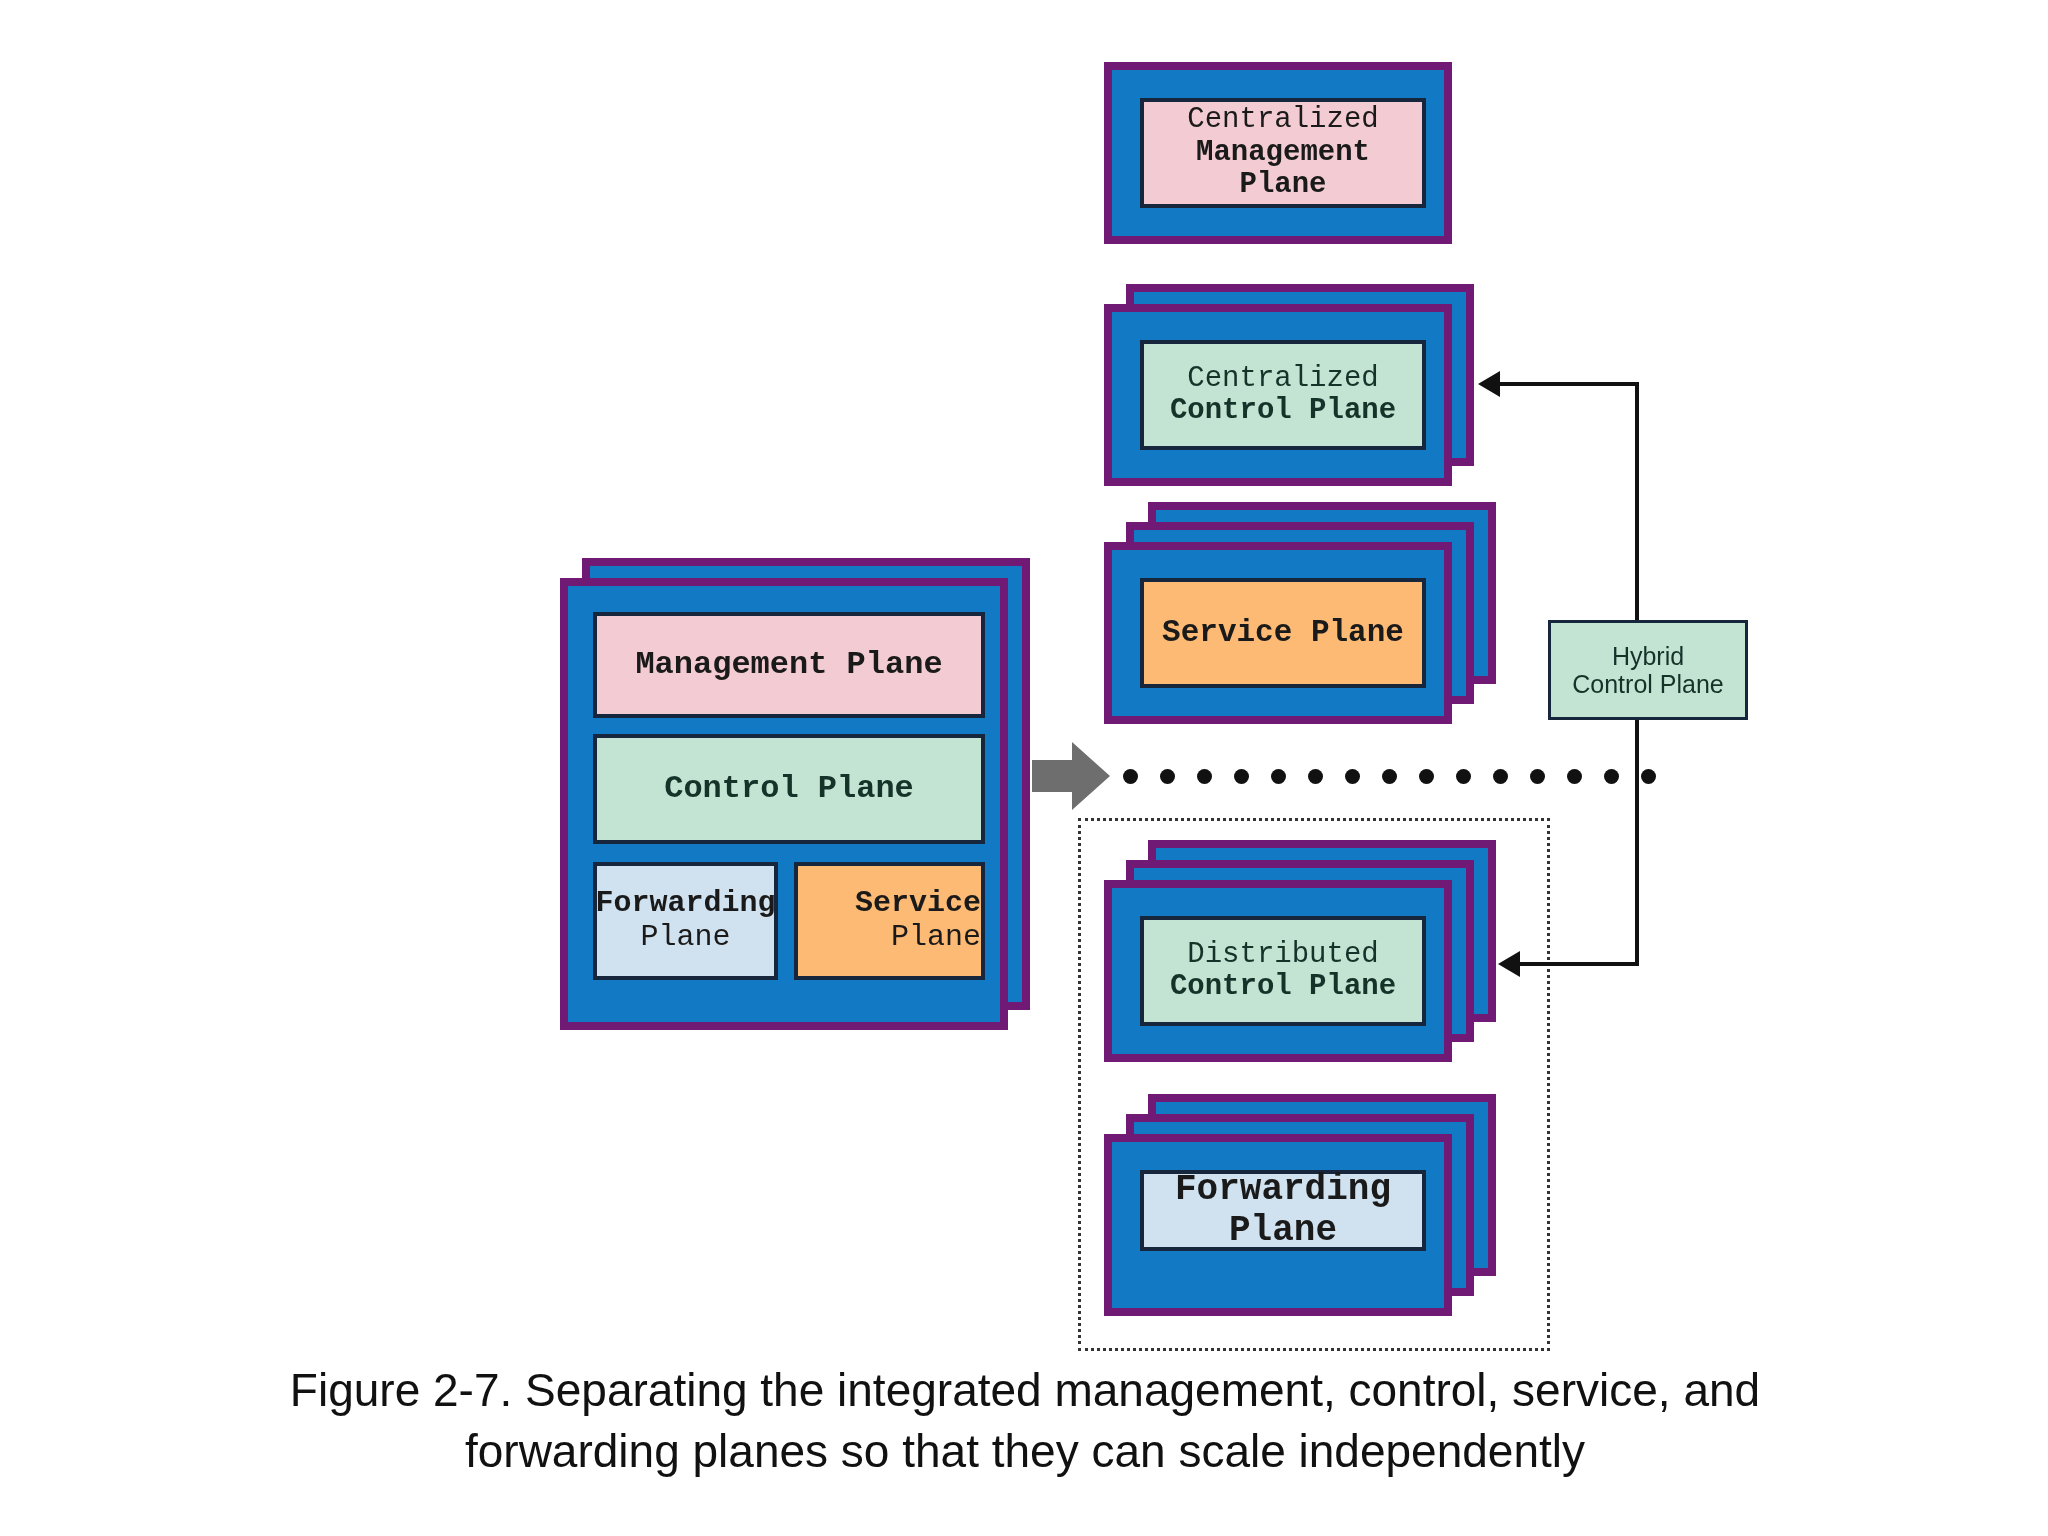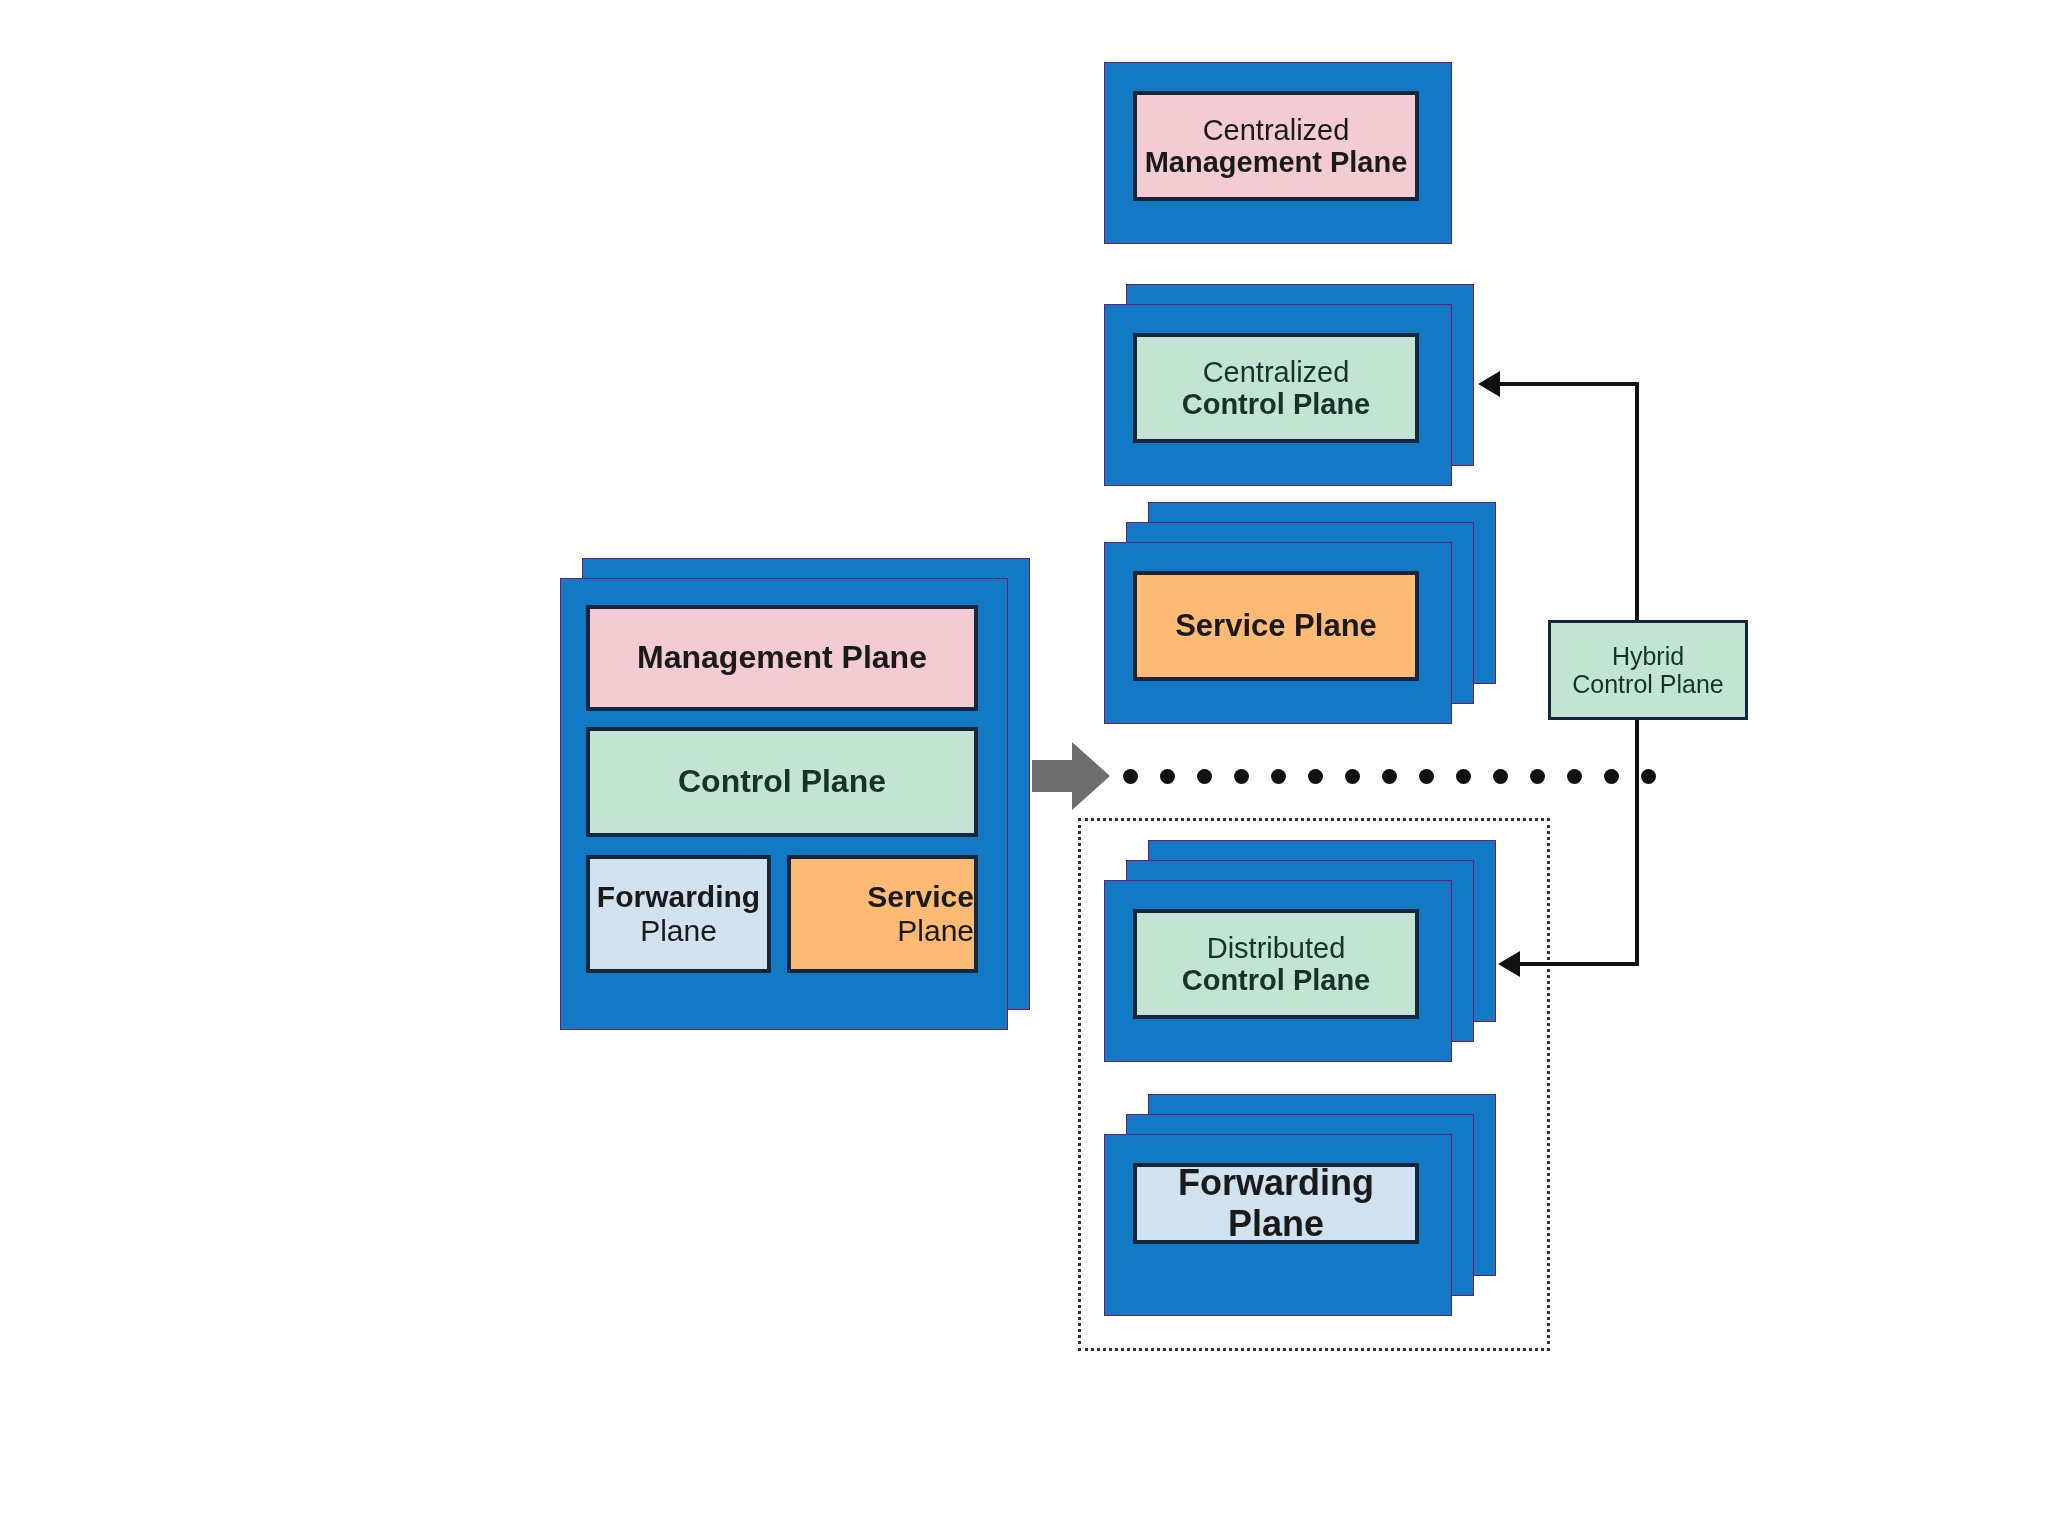--- a/index.html
+++ b/index.html
@@ -17,22 +17,23 @@
     position: relative;
     width: 2048px;
     height: 1536px;
     background: #ffffff;
   }
 
   
   .card {
     position: absolute;
     background: #1279c4;
-    border: 1px solid #701a75;
+    border: 8px solid #701a75;
     box-sizing: border-box;
+    font-family: Liberation Mono, monospace;
   }
   .card.shadow-layer {
     background: #1279c4;
   }
   
   .plate {
     position: absolute;
     border: 4px solid #16263d;
     box-sizing: border-box;
     display: flex;
@@ -220,14 +221,18 @@
     <div class="conn v" style="left:1635px; top:694px; height:272px;"></div>
     <div class="conn h" style="left:1520px; top:962px; width:119px;"></div>
     <div class="arrowhead-left" style="left:1498px; top:951px;"></div>
 
     <div class="plate green" style="left:1548px; top:620px; width:200px; height:100px; font-size:25px; flex-direction:column; border-width:3px;">
       <span style="font-weight:400;">Hybrid</span>
       <span style="font-weight:400;">Control Plane</span>
     </div>
   </div>
 
+  <div id="caption">
+    <div>Figure 2-7. Separating the integrated management, control, service, and</div>
+    <div>forwarding planes so that they can scale independently</div>
+  </div>
 
 </div>
 
 </body></html>

